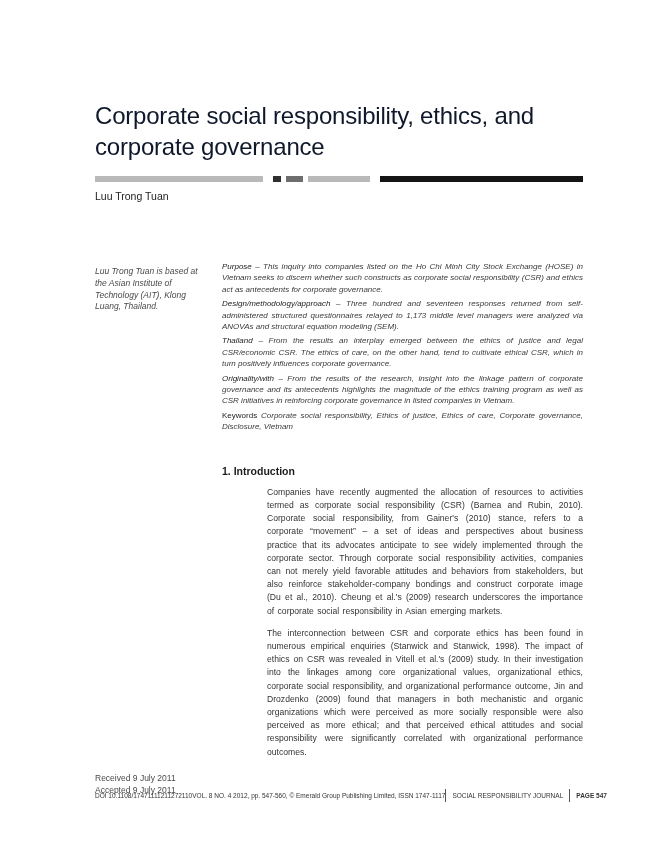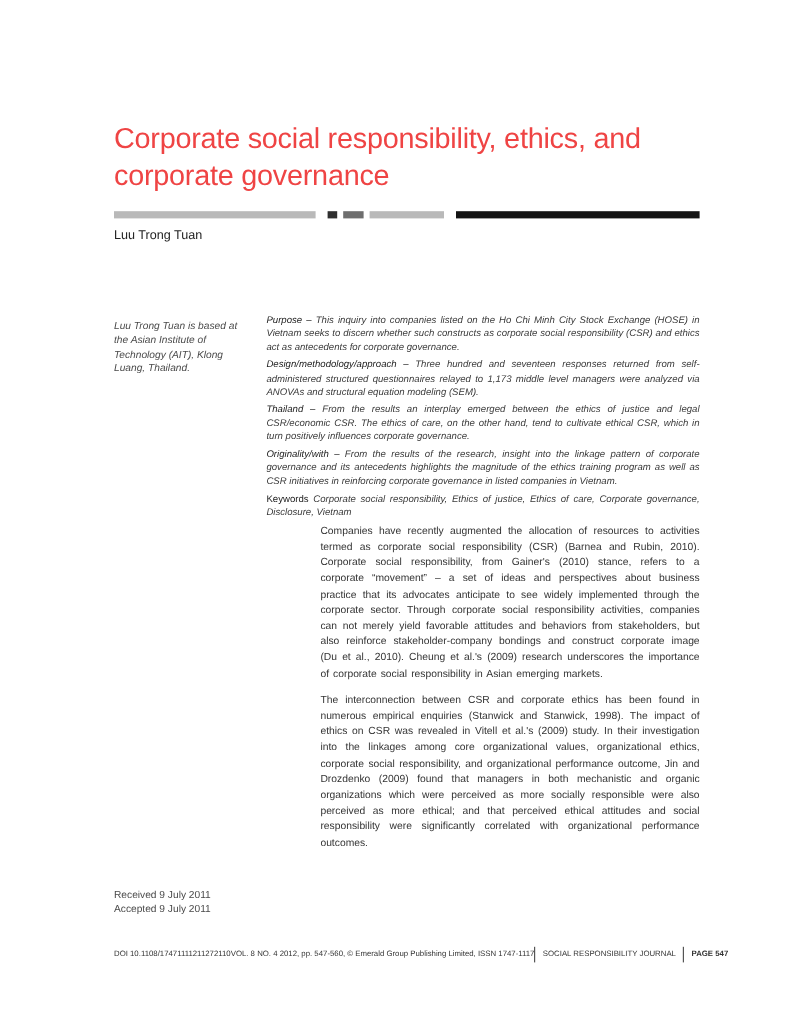--- a/index.html
+++ b/index.html
@@ -8,21 +8,21 @@
     font-family: "Liberation Sans", sans-serif;
     color: #2b2b2b;
     position: relative;
     overflow: hidden;
   }
   .page { position: absolute; inset: 0; background: #ffffff; }
 
   .title {
     position: absolute; left: 95px; top: 100px; width: 492px;
     font-size: 24px; line-height: 31px; font-weight: 400;
-    color: #ef4444; letter-spacing: -0.2px;
+    color: #0f172a; letter-spacing: -0.2px;
   }
 
   .rule-bar {
     position: absolute; left: 95px; top: 176px; width: 488px; height: 6px;
     display: flex; align-items: stretch;
   }
   .rule-bar .seg { height: 6px; }
   .seg-1 { width: 168px; background: #b9b9b9; margin-right: 10px; }
   .seg-2 { width: 8px;  background: #2f2f2f; margin-right: 5px; }
   .seg-3 { width: 17px; background: #6e6e6e; margin-right: 5px; }
@@ -33,21 +33,21 @@
     position: absolute; left: 95px; top: 190px;
     font-size: 10.5px; color: #222;
   }
 
   .affiliation {
     position: absolute; left: 95px; top: 266px; width: 114px;
     font-size: 8.5px; line-height: 11.8px; color: #4a4a4a; font-style: italic;
   }
 
   .dates {
-    position: absolute; left: 95px; top: 740px; width: 120px;
+    position: absolute; left: 95px; top: 773px; width: 120px;
     font-size: 8.5px; line-height: 11.5px; color: #4a4a4a;
   }
 
   .main-col { position: absolute; left: 222px; top: 261px; width: 361px; }
 
   .abstract-heading { font-size: 10.5px; font-weight: bold; color: #1c1c1c; margin-bottom: 7px; }
 
   .abs-p {
     font-size: 8px; line-height: 11.4px; font-style: italic;
     text-align: justify; color: #3a3a3a; margin-bottom: 3px;
@@ -106,20 +106,21 @@
 
     <p class="abs-p"><b>Design/methodology/approach</b><span> – Three hundred and seventeen responses returned from self-administered structured questionnaires relayed to 1,173 middle level managers were analyzed via ANOVAs and structural equation modeling (SEM).</span></p>
 
     <p class="abs-p"><b>Thailand</b><span> – From the results an interplay emerged between the ethics of justice and legal CSR/economic CSR. The ethics of care, on the other hand, tend to cultivate ethical CSR, which in turn positively influences corporate governance.</span></p>
 
     <p class="abs-p"><b>Originality/with</b><span> – From the results of the research, insight into the linkage pattern of corporate governance and its antecedents highlights the magnitude of the ethics training program as well as CSR initiatives in reinforcing corporate governance in listed companies in Vietnam.</span></p>
 
     <p class="abs-p kw-p"><b>Keywords</b><span> Corporate social responsibility, Ethics of justice, Ethics of care, Corporate governance, Disclosure, Vietnam</span></p>
 
 
+    <div class="section-heading">1. Introduction</div>
 
     <p class="body-p">Companies have recently augmented the allocation of resources to activities termed as corporate social responsibility (CSR) (Barnea and Rubin, 2010). Corporate social responsibility, from Gainer's (2010) stance, refers to a corporate “movement” – a set of ideas and perspectives about business practice that its advocates anticipate to see widely implemented through the corporate sector. Through corporate social responsibility activities, companies can not merely yield favorable attitudes and behaviors from stakeholders, but also reinforce stakeholder-company bondings and construct corporate image (Du et al., 2010). Cheung et al.'s (2009) research underscores the importance of corporate social responsibility in Asian emerging markets.</p>
     <p class="body-p">The interconnection between CSR and corporate ethics has been found in numerous empirical enquiries (Stanwick and Stanwick, 1998). The impact of ethics on CSR was revealed in Vitell et al.'s (2009) study. In their investigation into the linkages among core organizational values, organizational ethics, corporate social responsibility, and organizational performance outcome, Jin and Drozdenko (2009) found that managers in both mechanistic and organic organizations which were perceived as more socially responsible were also perceived as more ethical; and that perceived ethical attitudes and social responsibility were significantly correlated with organizational performance outcomes.</p>
 
   </div>
 
   <div class="footer">
     <span class="cell doi">DOI 10.1108/17471111211272110</span>
     <span class="cell cite">VOL. 8 NO. 4 2012, pp. 547-560, © Emerald Group Publishing Limited, ISSN 1747-1117</span>
     <span class="cell journal">SOCIAL RESPONSIBILITY JOURNAL</span>

